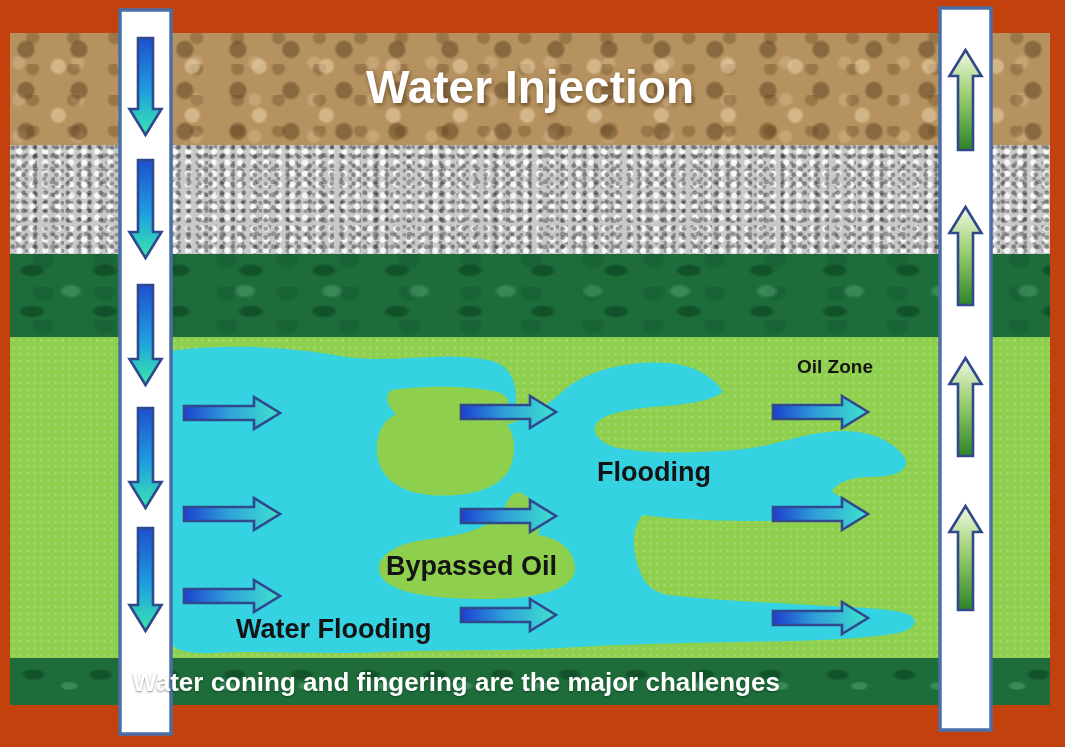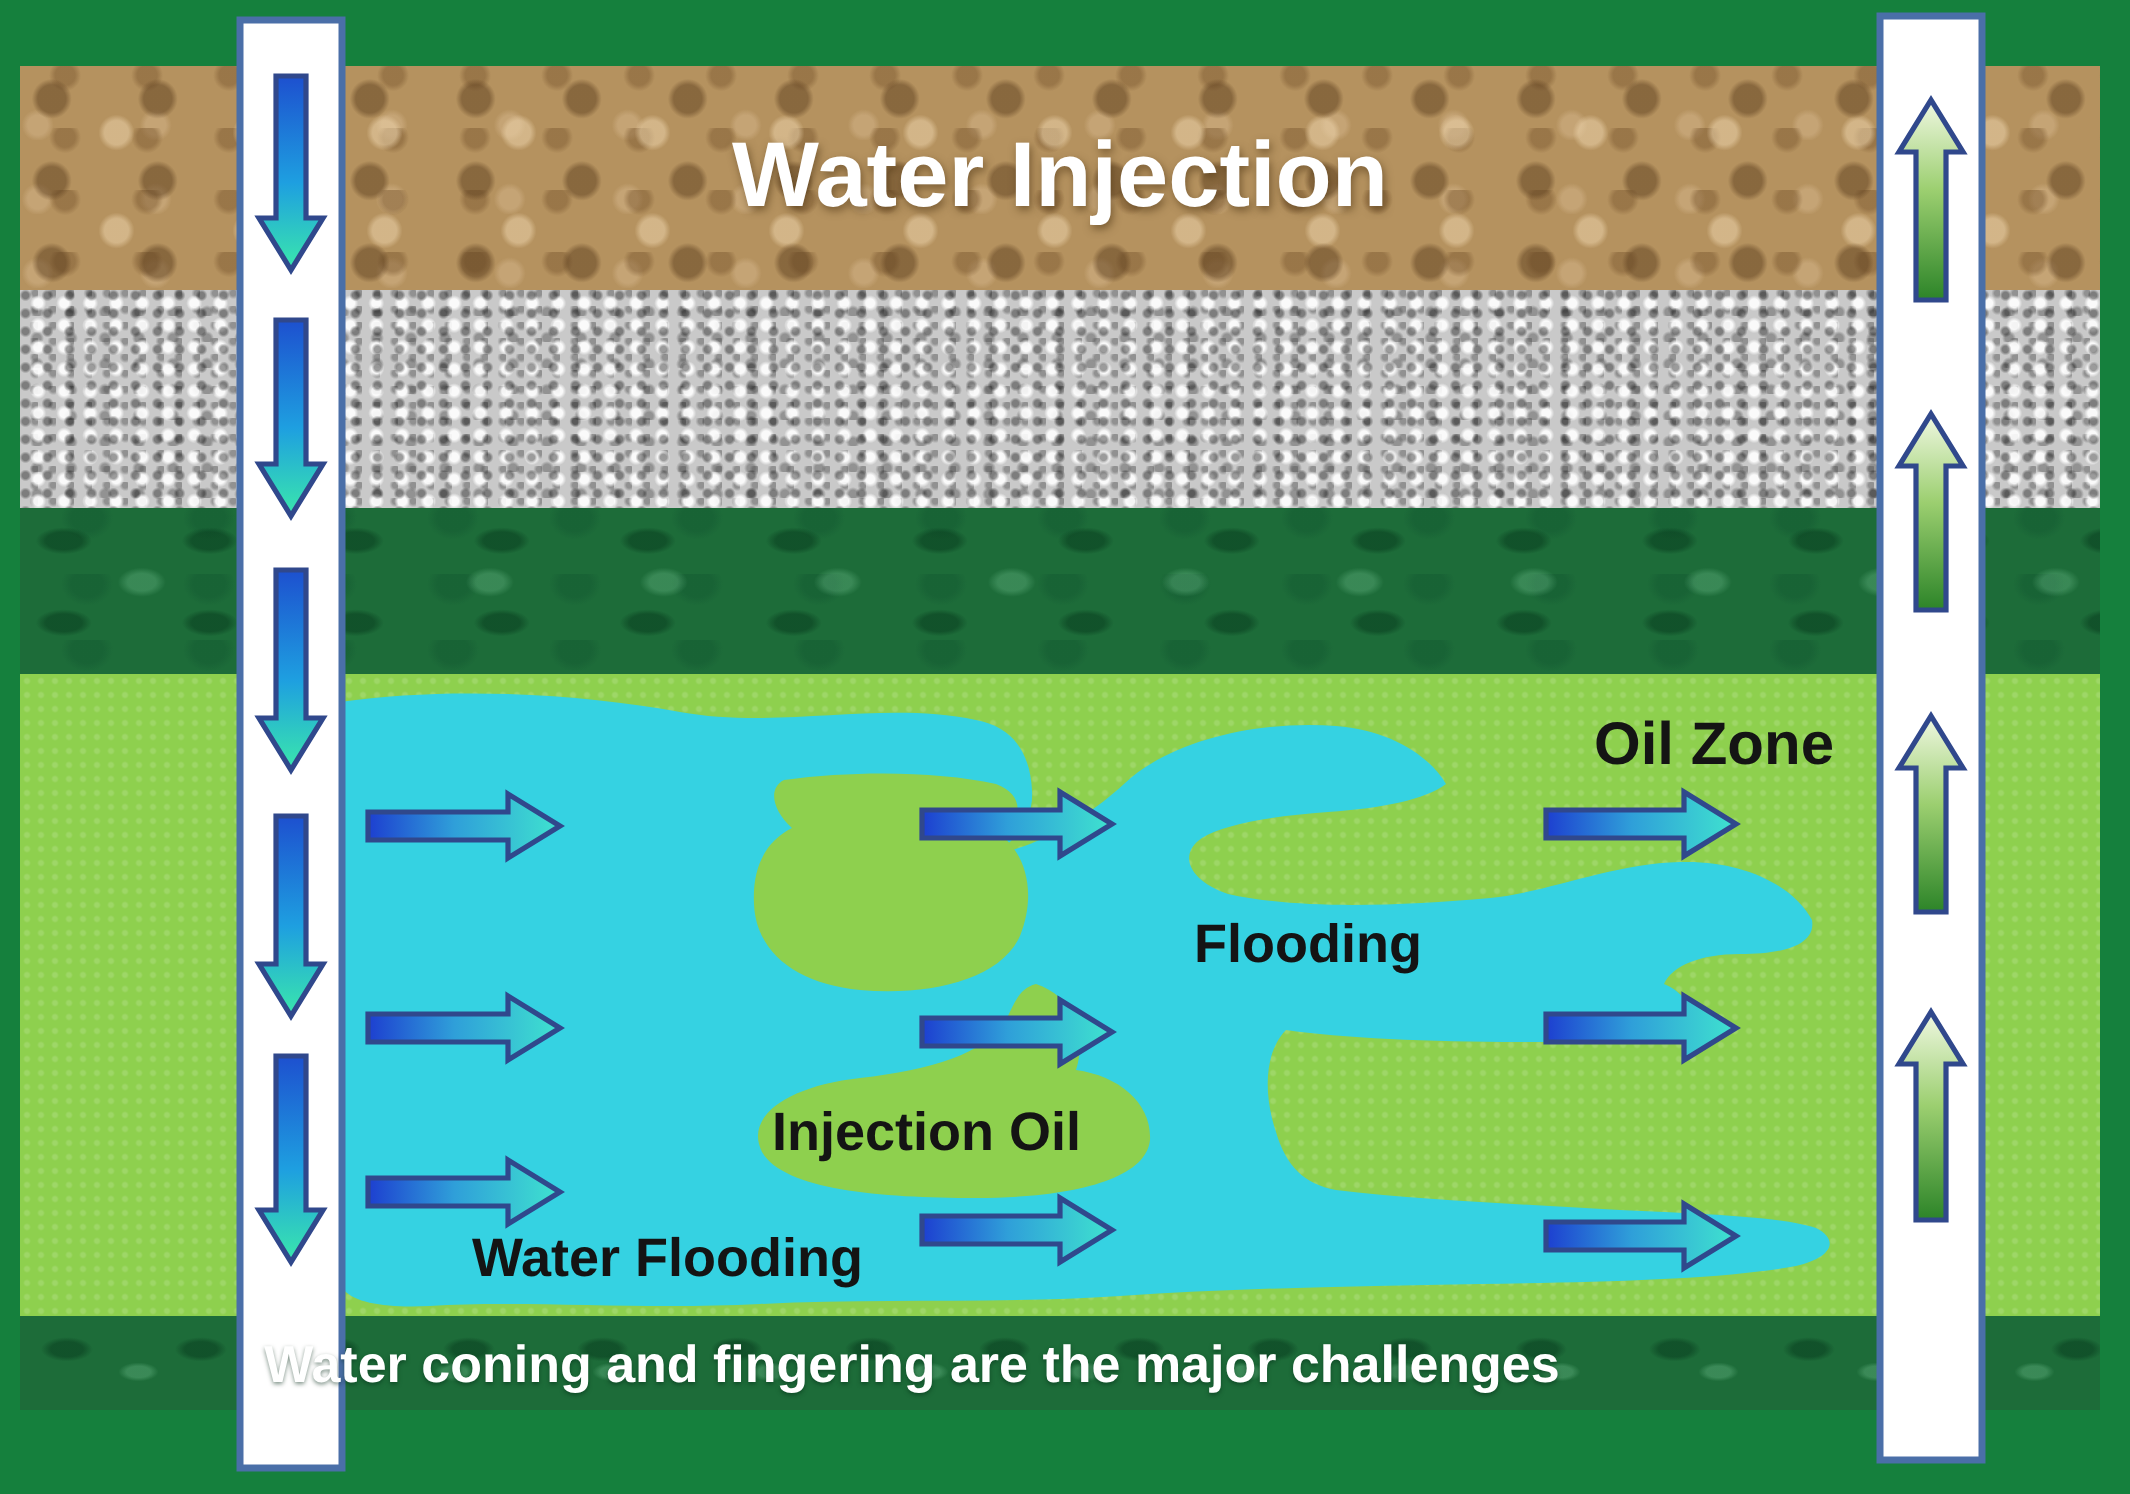--- a/index.html
+++ b/index.html
@@ -1,17 +1,17 @@
 <!DOCTYPE html>
 <html style="--c-caprock: #b5925f; --c-granite: #c9c9c9; --c-shale: #1d6c39; --c-oil: #8ed04e;"><head>
 <meta charset="utf-8">
 <style>
   html,body{margin:0;padding:0;background:#ffffff;}
   body{width:1065px;height:747px;overflow:hidden;font-family:"Liberation Sans",sans-serif;}
-  .stage{position:absolute;left:0;top:0;width:1065px;height:747px;background:#15803d;}
+  .stage{position:absolute;left:0;top:0;width:1065px;height:747px;background:#c2410c;}
 
   .layers{position:absolute;left:10px;top:33px;width:1040px;height:672px;}
   .layer{position:absolute;left:0;width:100%;}
 
   .layer-caprock{top:0;height:112px;background-color:var(--c-caprock,#b5925f);
     background-image:
       radial-gradient(circle at 30% 40%, rgba(92,62,30,.50) 0 7px, transparent 10px),
       radial-gradient(circle at 72% 68%, rgba(235,210,170,.55) 0 6px, transparent 9px),
       radial-gradient(circle at 55% 15%, rgba(120,85,45,.45) 0 5px, transparent 8px),
       radial-gradient(circle at 15% 80%, rgba(220,190,150,.4) 0 5px, transparent 8px);
@@ -40,21 +40,21 @@
     background-image:
       radial-gradient(ellipse at 35% 45%, rgba(8,60,30,.55) 0 8px, transparent 13px),
       radial-gradient(ellipse at 75% 65%, rgba(120,200,150,.32) 0 6px, transparent 10px);
     background-size:67px 37px,79px 43px;}
 
   .overlay{position:absolute;left:0;top:0;width:1065px;height:747px;}
 
   .lbl{position:absolute;font-weight:bold;color:#141414;white-space:nowrap;letter-spacing:0;}
   .lbl-title{color:#ffffff;font-size:46px;left:10px;top:60px;width:1040px;text-align:center;
     text-shadow:1px 2px 4px rgba(70,45,15,.55);}
-  .lbl-oilzone{left:797px;top:356px;font-size:30px;}
+  .lbl-oilzone{left:797px;top:356px;font-size:19px;}
   .lbl-fingering{left:597px;top:457px;font-size:27px;}
   .lbl-bypassed{left:386px;top:551px;font-size:27px;}
   .lbl-flooding{left:236px;top:614px;font-size:27px;text-align:center;}
   .lbl-caption{color:#ffffff;font-size:26px;left:10px;top:667px;width:892px;text-align:center;
     text-shadow:0 1px 2px rgba(0,40,20,.5);}
 </style>
 </head>
 <body>
 
 <div class="stage">
@@ -156,17 +156,17 @@
         <polygon points="461,608 530,608 530,599 556,615 530,631 530,622 461,622" fill="url(#gradRight)" stroke="#30488c" stroke-width="2.6"></polygon>
         <polygon points="773,405 842,405 842,396 868,412 842,428 842,419 773,419" fill="url(#gradRight)" stroke="#30488c" stroke-width="2.6"></polygon>
         <polygon points="773,507 842,507 842,498 868,514 842,530 842,521 773,521" fill="url(#gradRight)" stroke="#30488c" stroke-width="2.6"></polygon>
         <polygon points="773,611 842,611 842,602 868,618 842,634 842,625 773,625" fill="url(#gradRight)" stroke="#30488c" stroke-width="2.6"></polygon>
       </g>
   </svg>
 
   <div class="lbl lbl-title">Water Injection</div>
   <div class="lbl lbl-oilzone">Oil Zone</div>
   <div class="lbl lbl-fingering">Flooding</div>
-  <div class="lbl lbl-bypassed">Injection Oil</div>
+  <div class="lbl lbl-bypassed">Bypassed Oil</div>
   <div class="lbl lbl-flooding">Water Flooding</div>
   <div class="lbl lbl-caption">Water coning and fingering are the major challenges</div>
 
 </div>
 
 </body></html>

